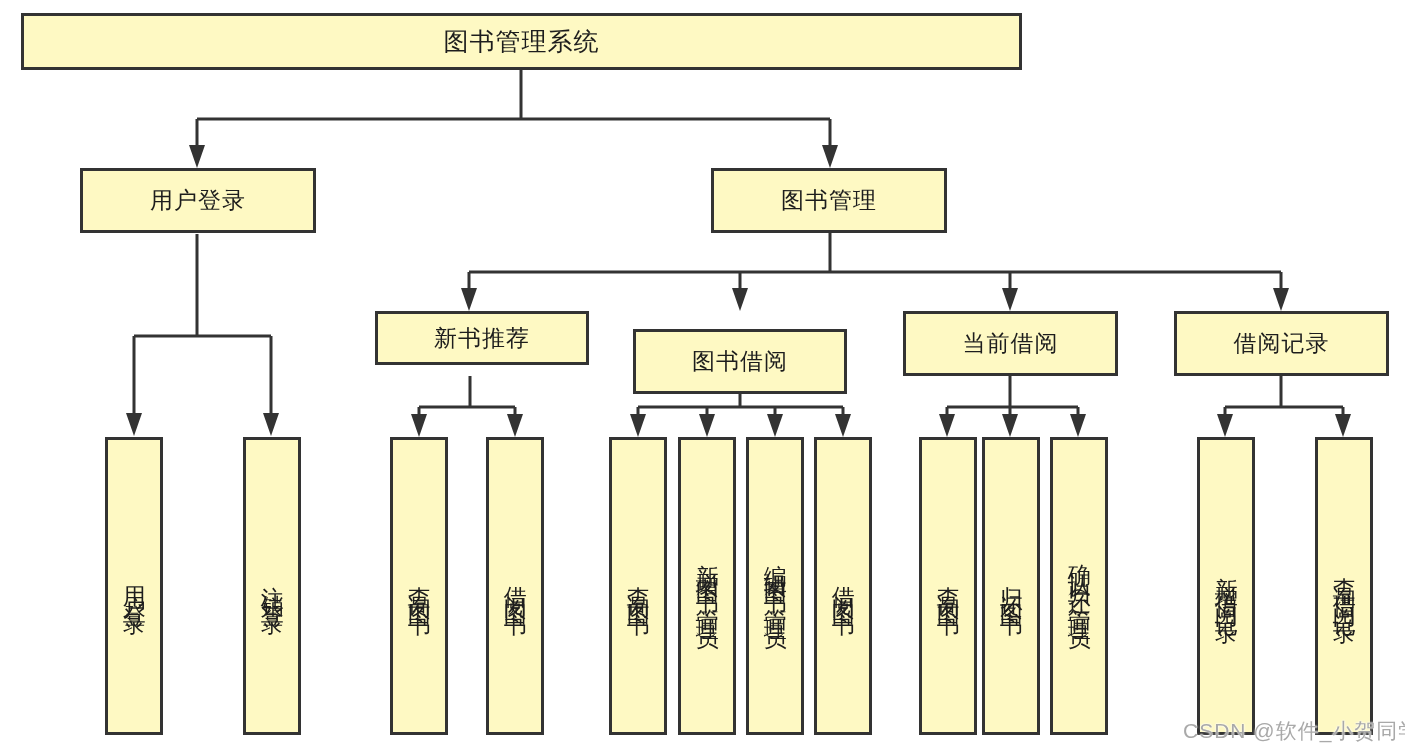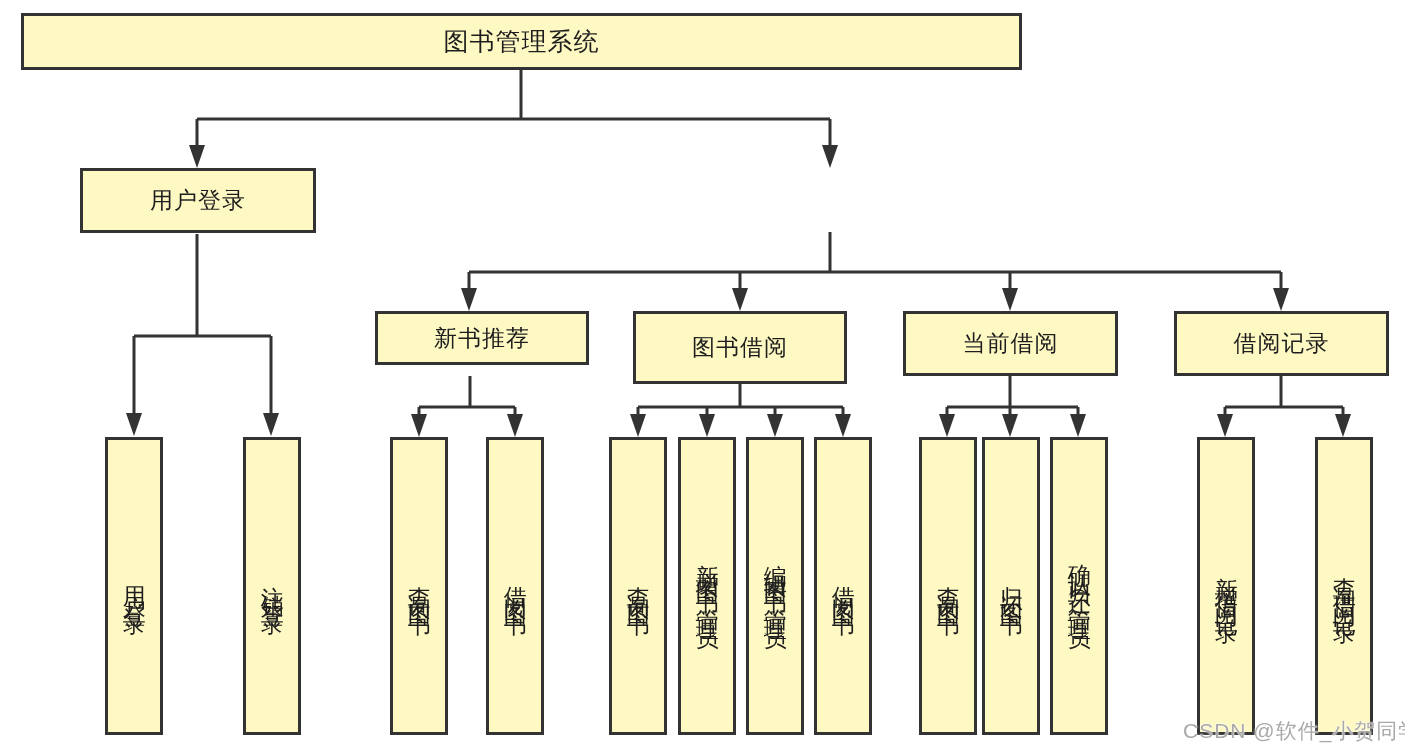--- a/index.html
+++ b/index.html
@@ -91,25 +91,28 @@
     </g>
   </svg>
 
   <div class="node root" style="left:21px; top:13px; width:1001px; height:57px;">
     <span>图书管理系统</span>
   </div>
 
   <div class="node hnode" style="left:80px; top:168px; width:236px; height:65px;">
     <span>用户登录</span>
   </div>
+  <div class="node hnode" style="left:711px; top:168px; width:236px; height:65px;">
+    <span>图书管理</span>
+  </div>
 
   <div class="node hnode" style="left:375px; top:311px; width:214px; height:54px;">
     <span>新书推荐</span>
   </div>
-  <div class="node hnode" style="left:633px; top:311px; width:214px; height:73px;">
+  <div class="node hnode" style="left:633px; top:329px; width:214px; height:65px;">
     <span>图书借阅</span>
   </div>
   <div class="node hnode" style="left:903px; top:311px; width:215px; height:65px;">
     <span>当前借阅</span>
   </div>
   <div class="node hnode" style="left:1174px; top:311px; width:215px; height:65px;">
     <span>借阅记录</span>
   </div>
 
   <div class="node vnode" style="left:105px; top:437px; width:58px; height:298px;">

